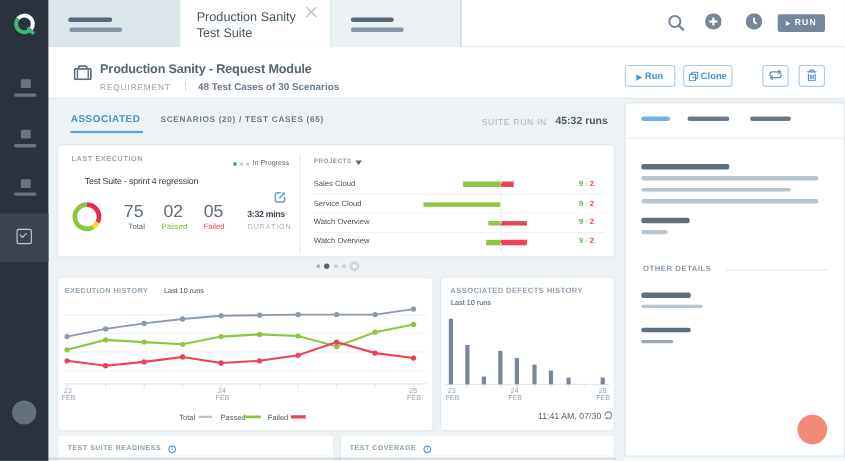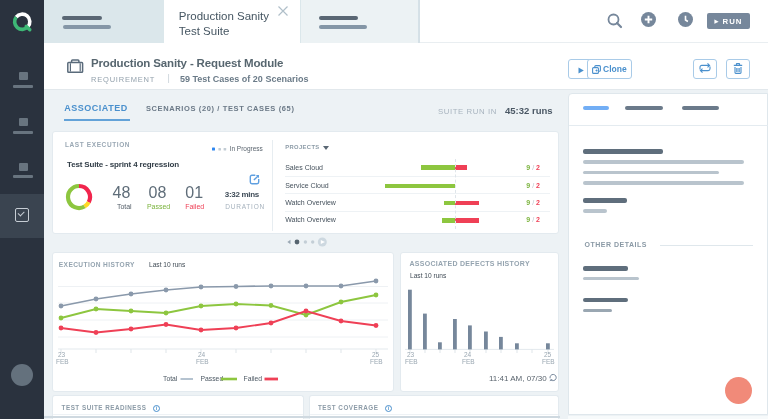--- a/index.html
+++ b/index.html
@@ -41,21 +41,21 @@
 #card-exec{left:52px;top:131px;width:507px;height:103px}
 #card-hist{left:52px;top:252px;width:342px;height:140px}
 #card-def{left:400px;top:252px;width:159px;height:140px}
 #card-ready{left:52px;top:395px;width:252px;height:24px;border-bottom:none;border-radius:3px 3px 0 0}
 #card-cov{left:309px;top:395px;width:250px;height:24px;border-bottom:none;border-radius:3px 3px 0 0}
 .bhdr{position:absolute;top:5px;font-size:6.3px;font-weight:700;letter-spacing:0.5px;color:#8c9ba7;line-height:14px}
 .binfo{display:inline-block;width:7px;height:7px;border:1px solid #4a90cd;border-radius:50%;color:#4a90cd;font-size:5px;font-weight:700;text-align:center;line-height:5px;vertical-align:0;font-style:normal}
 
 #le-hdr{position:absolute;left:12px;top:9px;font-size:6.5px;font-weight:700;letter-spacing:0.6px;color:#9aa8b4}
 #le-prog{position:absolute;left:176.6px;top:12.9px;font-size:6.5px;color:#5b656f}
-#le-name{position:absolute;left:14px;top:27.9px;font-size:8px;font-weight:700;letter-spacing:-0.15px;color:#313d47}
+#le-name{position:absolute;left:24px;top:27.9px;font-size:8px;font-weight:400;letter-spacing:-0.15px;color:#313d47}
 .bignum{position:absolute;top:52px;font-size:16px;color:#5f6d79}
 .biglab{position:absolute;top:70.6px;font-size:7px;color:#57616b;width:50px;text-align:center}
 #le-dur{position:absolute;left:171.8px;top:57.8px;font-size:8px;font-weight:700;letter-spacing:-0.3px;color:#3f4c58}
 #le-durlab{position:absolute;left:172.2px;top:70.9px;font-size:6.5px;color:#a6b2bd;letter-spacing:0.8px}
 #le-divider{position:absolute;left:218.5px;top:8px;width:1px;height:91px;background:#e7edf1}
 
 #prj{position:absolute;left:232px;top:0;width:266px;height:103px}
 #prj-hdr{position:absolute;left:0.2px;top:12.2px;font-size:5.8px;font-weight:700;letter-spacing:0.4px;color:#8c9ba7}
 #prj-arr{position:absolute;left:38px;top:13.8px;width:0;height:0;border-left:3.5px solid transparent;border-right:3.5px solid transparent;border-top:4px solid #5a6774}
 .prj-row{position:absolute;left:0.2px;font-size:7px;color:#45515c}
@@ -128,25 +128,25 @@
 <div id="pagehead">
   <svg class="abs" style="left:23px;top:14.5px" width="17" height="15" viewBox="0 0 17 15">
     <rect x="0.8" y="4.6" width="14.8" height="9.6" rx="0.8" fill="none" stroke="#5a6b7b" stroke-width="1.5"></rect>
     <path d="M4.6 4.6 V3 A0.9 0.9 0 0 1 5.5 2.1 H11 A0.9 0.9 0 0 1 11.9 3 V4.6" fill="none" stroke="#5a6b7b" stroke-width="1.5"></path>
     <line x1="3.4" y1="5.3" x2="3.4" y2="13.5" stroke="#5a6b7b" stroke-width="1.2"></line>
     <line x1="13.2" y1="5.3" x2="13.2" y2="13.5" stroke="#5a6b7b" stroke-width="1.2"></line>
   </svg>
   <div id="ph-title">Production Sanity - Request Module</div>
   <div id="ph-req">REQUIREMENT</div>
   <div id="ph-pipe">|</div>
-  <div id="ph-cases">59 Test Cases of 20 Scenarios</div>
+  <div id="ph-cases">48 Test Cases of 30 Scenarios</div>
   <div class="obtn" style="left:523.5px;width:46px"><svg width="6" height="7" viewBox="0 0 6 7">
         <path d="M0.5 0.5 L5.8 3.5 L0.5 6.5 Z" fill="#4a90cd"></path>
       </svg>&nbsp;Run</div>
-  <div class="obtn" style="left:543px;width:44.5px"><svg width="9" height="9" viewBox="0 0 9 9">
+  <div class="obtn" style="left:577px;width:44.5px"><svg width="9" height="9" viewBox="0 0 9 9">
         <rect x="0.6" y="2.6" width="5.8" height="5.8" rx="1" fill="none" stroke="#4a90cd" stroke-width="1.1"></rect>
         <path d="M2.8 2.6 V1.6 A1 1 0 0 1 3.8 0.6 H7.4 A1 1 0 0 1 8.4 1.6 V5.2 A1 1 0 0 1 7.4 6.2 H6.6" fill="none" stroke="#4a90cd" stroke-width="1.1"></path>
         <path d="M3.5 5.5 H5.5 M4.5 4.5 V6.5" stroke="#4a90cd" stroke-width="0.9"></path>
       </svg>&nbsp;Clone</div>
   <div class="obtn" style="left:648.5px;width:24px"><svg width="14" height="12" viewBox="0 0 14 12">
         <path d="M2 7.4 V5.2 A1.8 1.8 0 0 1 3.8 3.4 H11.3 M9.5 1.4 L11.6 3.4 L9.5 5.4" fill="none" stroke="#4a90cd" stroke-width="1.1"></path>
         <path d="M12 4.6 V6.8 A1.8 1.8 0 0 1 10.2 8.6 H2.7 M4.5 6.6 L2.4 8.6 L4.5 10.6" fill="none" stroke="#4a90cd" stroke-width="1.1"></path>
       </svg></div>
   <div class="obtn" style="left:681.5px;width:24px"><svg width="10" height="11" viewBox="0 0 10 11">
         <path d="M0.8 2.4 H9.2 M3.4 2.4 V1.1 A0.5 0.5 0 0 1 3.9 0.6 H6.1 A0.5 0.5 0 0 1 6.6 1.1 V2.4" fill="none" stroke="#4a90cd" stroke-width="1.1"></path>
@@ -170,25 +170,25 @@
   </svg>
   <div id="le-prog">In Progress</div>
   <div id="le-name">Test Suite - sprint 4 regression</div>
   <svg class="abs" style="left:10.5px;top:50px" width="30" height="30" viewBox="0 0 30 30">
     <g transform="translate(15,15)">
       <path d="M0 -11 A11 11 0 0 1 9.71 5.16" fill="none" stroke="#f1254d" stroke-width="4.2"></path>
       <path d="M9.71 5.16 A11 11 0 0 1 5.5 9.53" fill="none" stroke="#fed925" stroke-width="4.2"></path>
       <path d="M5.5 9.53 A11 11 0 1 1 0 -11" fill="none" stroke="#8dc63f" stroke-width="4.2"></path>
     </g>
   </svg>
-  <div class="bignum" style="left:59.6px">48</div>
+  <div class="bignum" style="left:59.6px">75</div>
   <div class="biglab" style="left:46.3px">Total</div>
-  <div class="bignum" style="left:95.6px">08</div>
+  <div class="bignum" style="left:95.6px">02</div>
   <div class="biglab" style="left:80.6px;color:#7ab33c">Passed</div>
-  <div class="bignum" style="left:132.3px">01</div>
+  <div class="bignum" style="left:132.3px">05</div>
   <div class="biglab" style="left:116.7px;color:#ee3f55">Failed</div>
   <div id="le-dur">3:32 mins</div>
   <div id="le-durlab">DURATION</div>
   <svg class="abs" style="left:195.5px;top:42px" width="11" height="11" viewBox="0 0 11 11">
     <path d="M6.3 1.3 H2.9 A1.6 1.6 0 0 0 1.3 2.9 V8.1 A1.6 1.6 0 0 0 2.9 9.7 H8.1 A1.6 1.6 0 0 0 9.7 8.1 V4.9" fill="none" stroke="#5f9fe0" stroke-width="1.4"></path>
     <line x1="4.9" y1="6.1" x2="9.1" y2="1.9" stroke="#5f9fe0" stroke-width="1.4"></line>
     <path d="M6.8 1 H10 V4.2 Z" fill="#5f9fe0"></path>
   </svg>
   <div id="le-divider"></div>
   <div id="prj">

